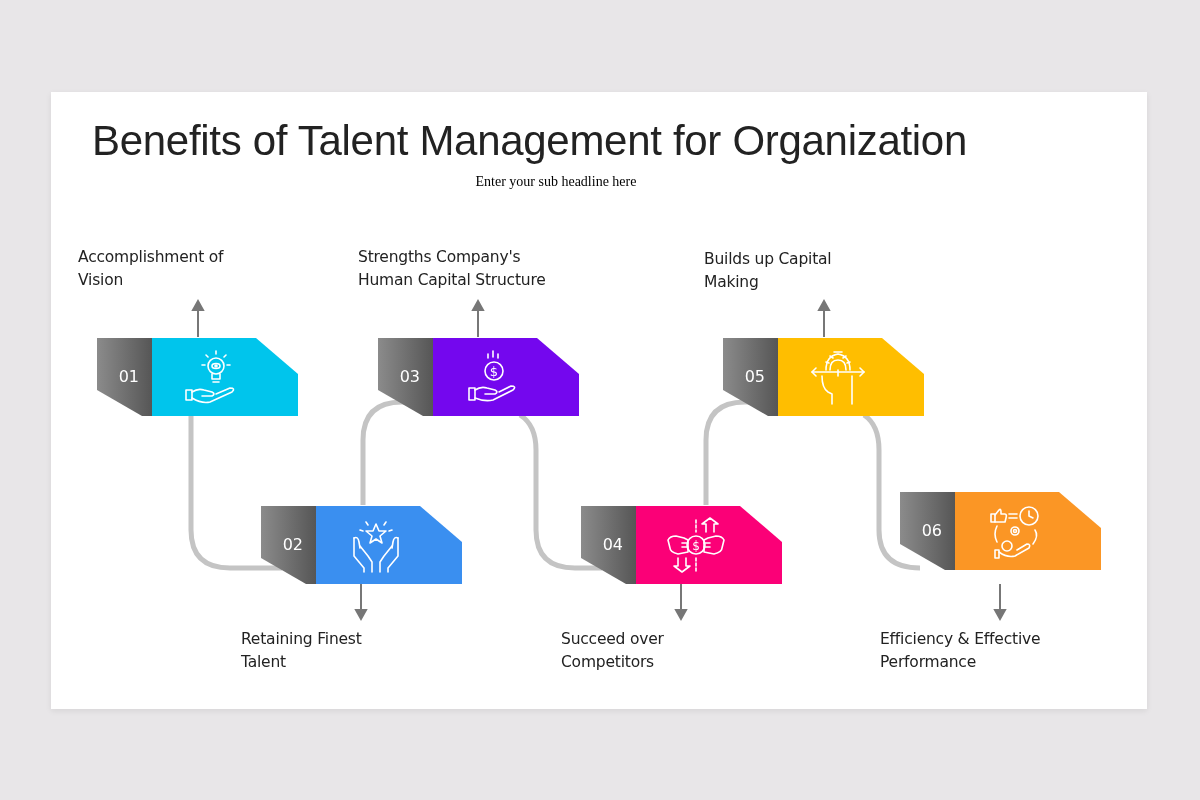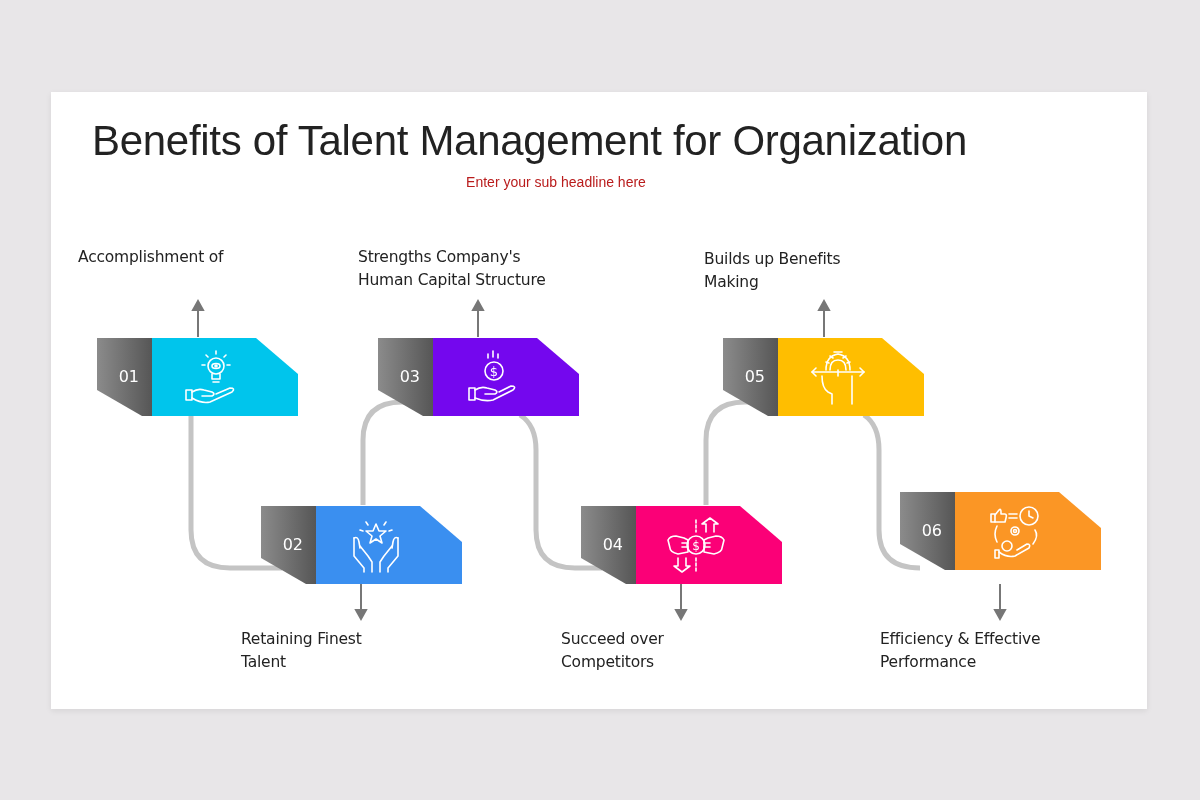--- a/index.html
+++ b/index.html
@@ -10,21 +10,21 @@
     .slide {
       position:absolute; left:51px; top:92px; width:1096px; height:617px;
       background:#ffffff; box-shadow:0 2px 6px rgba(0,0,0,0.08);
     }
     .title {
       position:absolute; left:0; top:117px; width:1059px; text-align:center;
       font-size:42px; color:#222222; font-family:"Liberation Sans", sans-serif; letter-spacing:-0.3px;
     }
     .subtitle {
       position:absolute; left:0; top:174px; width:1112px; text-align:center;
-      font-size:14px; color:#b91c1c; font-family:Liberation Sans, sans-serif; font-stretch:condensed;
+      font-size:14px; color:#000000; font-family:Liberation Serif, serif; font-stretch:condensed;
     }
     .label {
       position:absolute; width:240px; text-align:left; font-size:15.5px; line-height:23px;
       color:#222222; font-family:"DejaVu Sans", sans-serif; letter-spacing:-0.2px;
     }
     .block { position:absolute; width:201px; height:78px; }
     .num {
       position:absolute; left:0; top:0; width:56px; height:78px;
       background:linear-gradient(90deg,#8b8b8b 0%,#555555 100%);
       clip-path:polygon(0 0,100% 0,100% 100%,45px 100%,0 52px);
@@ -72,27 +72,28 @@
     <polygon points="356,610 366,610 361,619"></polygon>
     <line x1="681" y1="584" x2="681" y2="612"></line>
     <polygon points="676,610 686,610 681,619"></polygon>
     <line x1="1000" y1="584" x2="1000" y2="612"></line>
     <polygon points="995,610 1005,610 1000,619"></polygon>
   </g>
 </svg>
 
 <div class="label" style="left:78px; top:246px;">
   <div>Accomplishment of</div>
+  <div>Vision</div>
 </div>
 <div class="label" style="left:358px; top:246px;">
   <div>Strengths Company's</div>
   <div>Human Capital Structure</div>
 </div>
 <div class="label" style="left:704px; top:248px;">
-  <div>Builds up Benefits</div>
+  <div>Builds up Capital</div>
   <div>Making</div>
 </div>
 <div class="label" style="left:241px; top:628px;">
   <div>Retaining Finest</div>
   <div>Talent</div>
 </div>
 <div class="label" style="left:561px; top:628px;">
   <div>Succeed over</div>
   <div>Competitors</div>
 </div>

